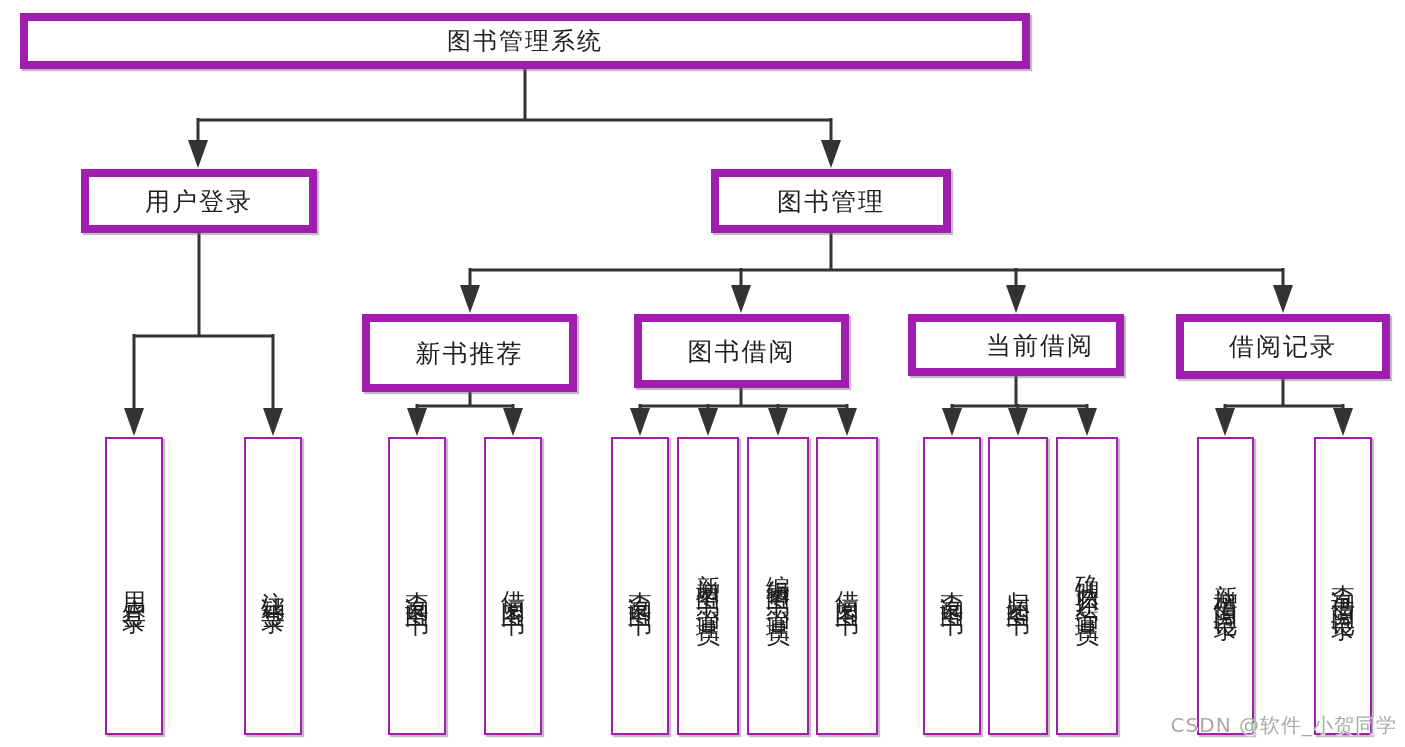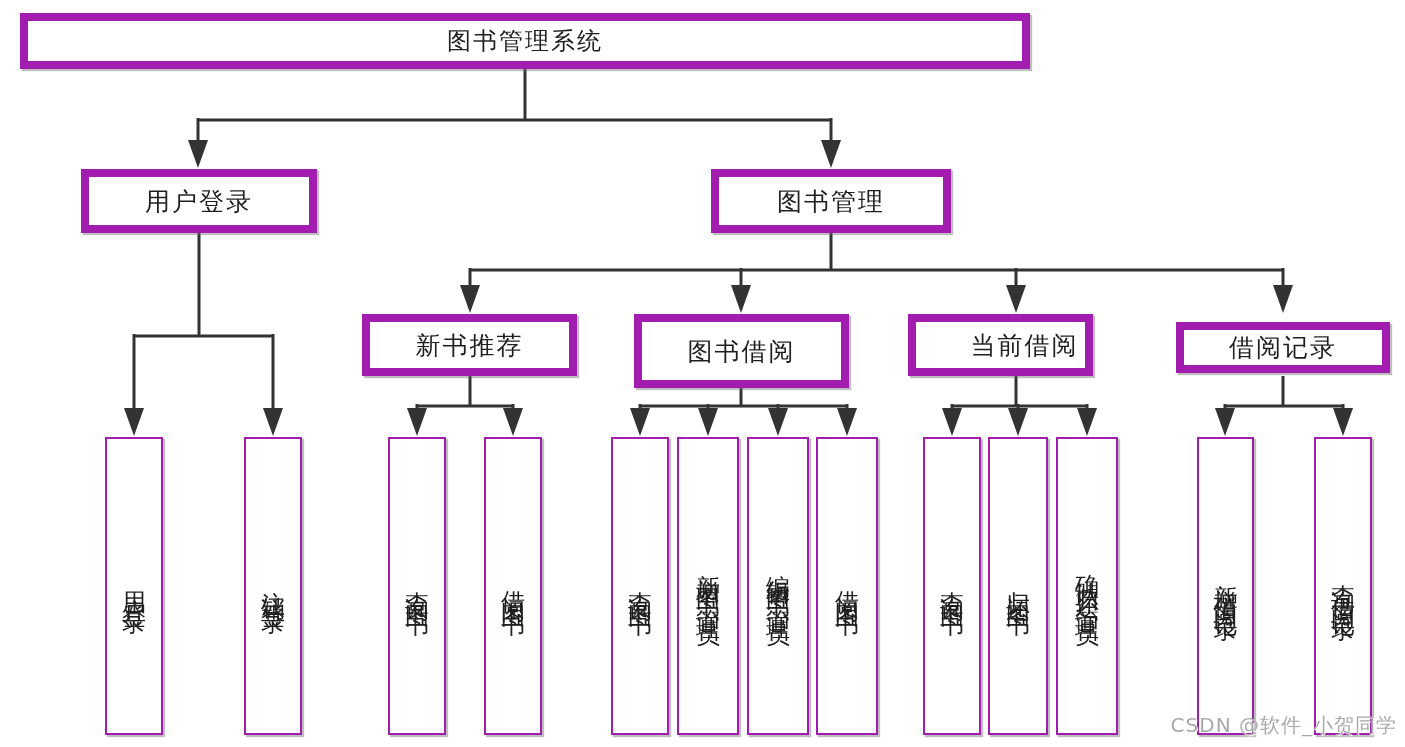--- a/index.html
+++ b/index.html
@@ -52,24 +52,24 @@
     color: #a9a9a9;
     text-shadow: 1px 1px 1px #ffffff;
     white-space: nowrap;
     z-index: 5;
     text-align: center;
   }
   
   .root-box { left: 20px; top: 13px; width: 1010px; height: 56px; }
   .n-user-login { left: 81px;  top: 169px; width: 236px; height: 64px; }
   .n-book-mgmt  { left: 711px; top: 169px; width: 240px; height: 64px; }
-  .n-new-book   { left: 362px;  top: 314px; width: 215px; height: 62px; }
+  .n-new-book   { left: 362px;  top: 314px; width: 215px; height: 78px; }
   .n-borrowing  { left: 634px;  top: 314px; width: 215px; height: 74px; }
-  .n-current    { left: 908px;  top: 314px; width: 185px; height: 62px; padding-left: 48px; }
-  .n-records    { left: 1176px; top: 322px; width: 214px; height: 51px; text-align: center; }
+  .n-current    { left: 908px;  top: 314px; width: 216px; height: 62px; padding-left: 48px; }
+  .n-records    { left: 1176px; top: 314px; width: 214px; height: 65px; text-align: center; }
   .leaf { top: 437px; height: 298px; }
   .lf0  { left: 105px;  width: 58px; }
   .lf1  { left: 244px;  width: 58px; }
   .lf2  { left: 388px;  width: 58px; }
   .lf3  { left: 484px;  width: 58px; }
   .lf4  { left: 611px;  width: 58px; }
   .lf5  { left: 677px;  width: 62px; }
   .lf6  { left: 747px;  width: 62px; }
   .lf7  { left: 816px;  width: 62px; }
   .lf8  { left: 923px;  width: 58px; }

